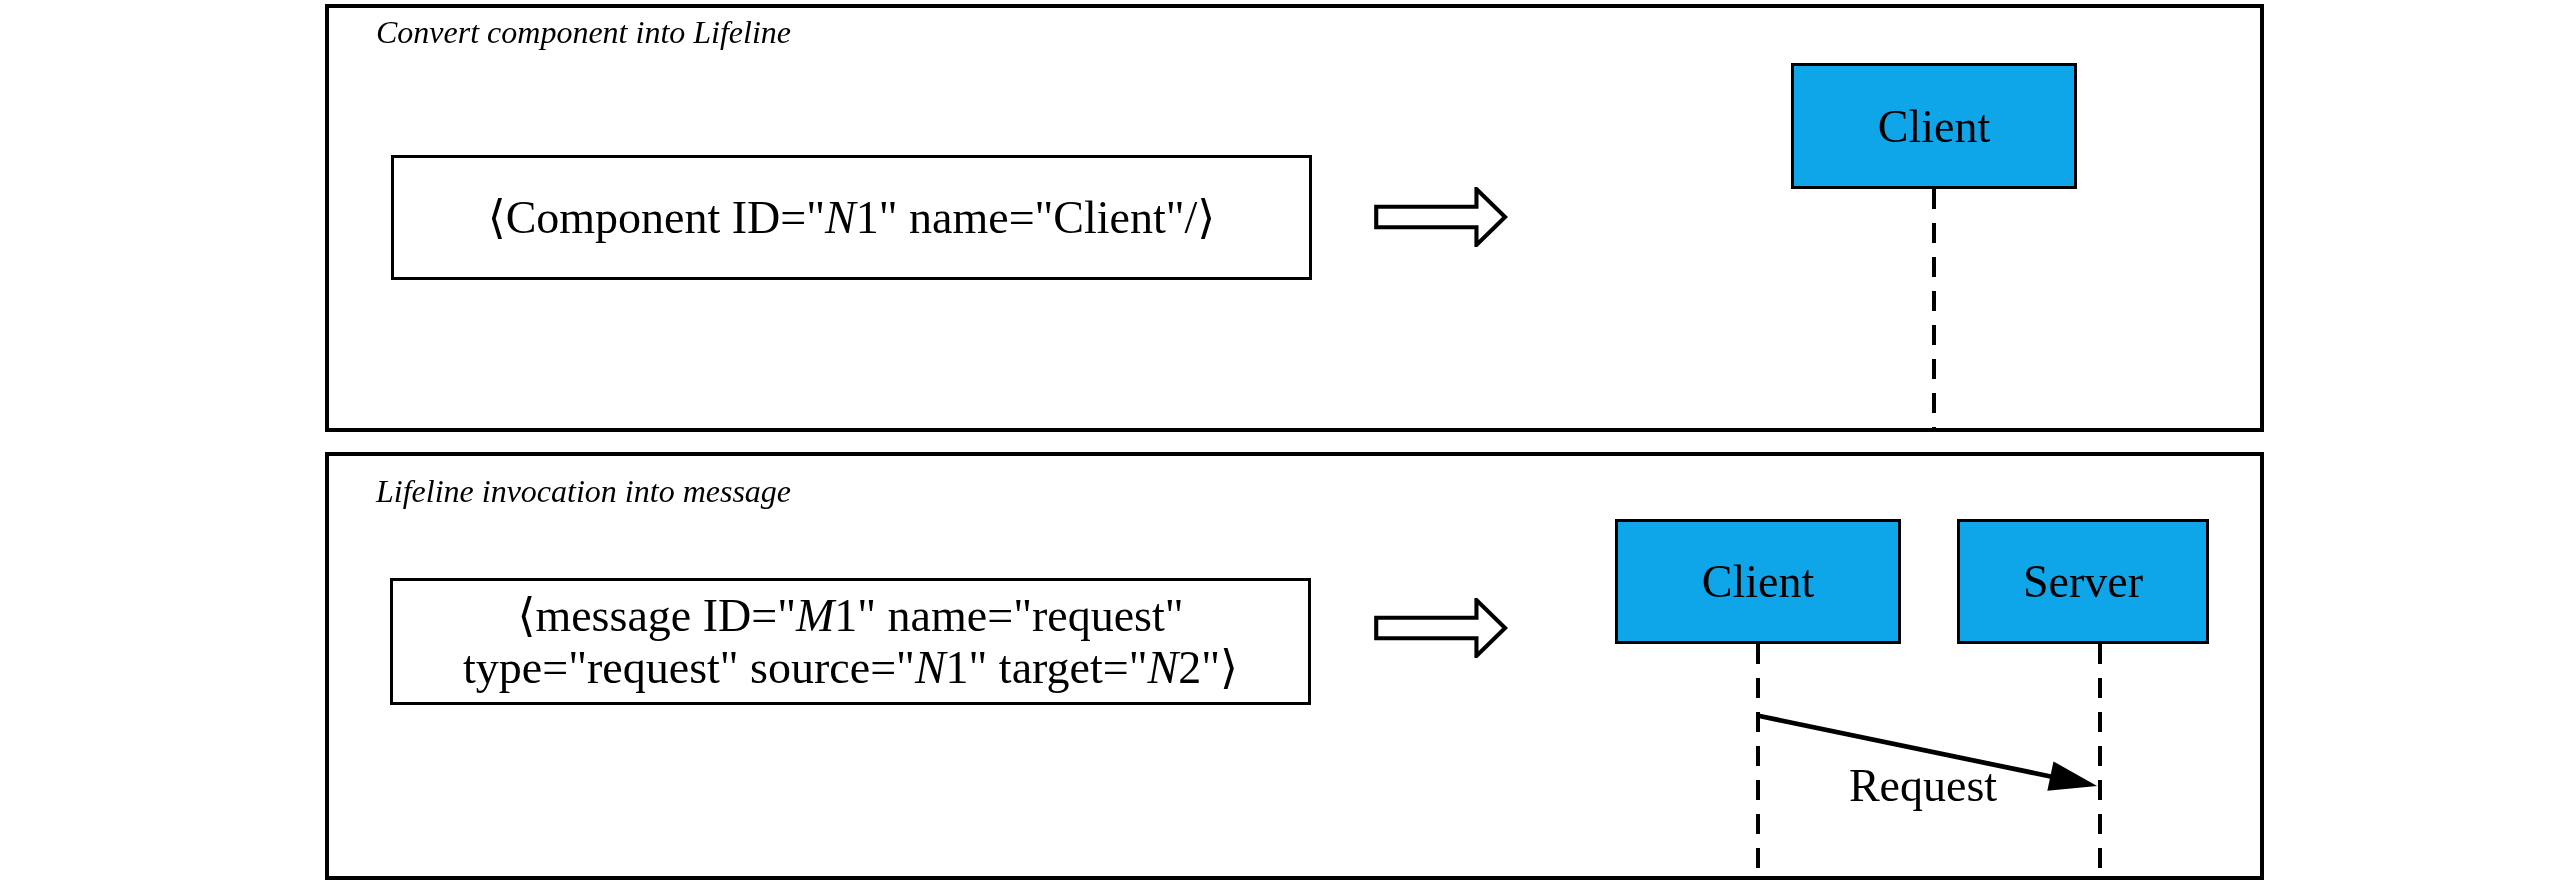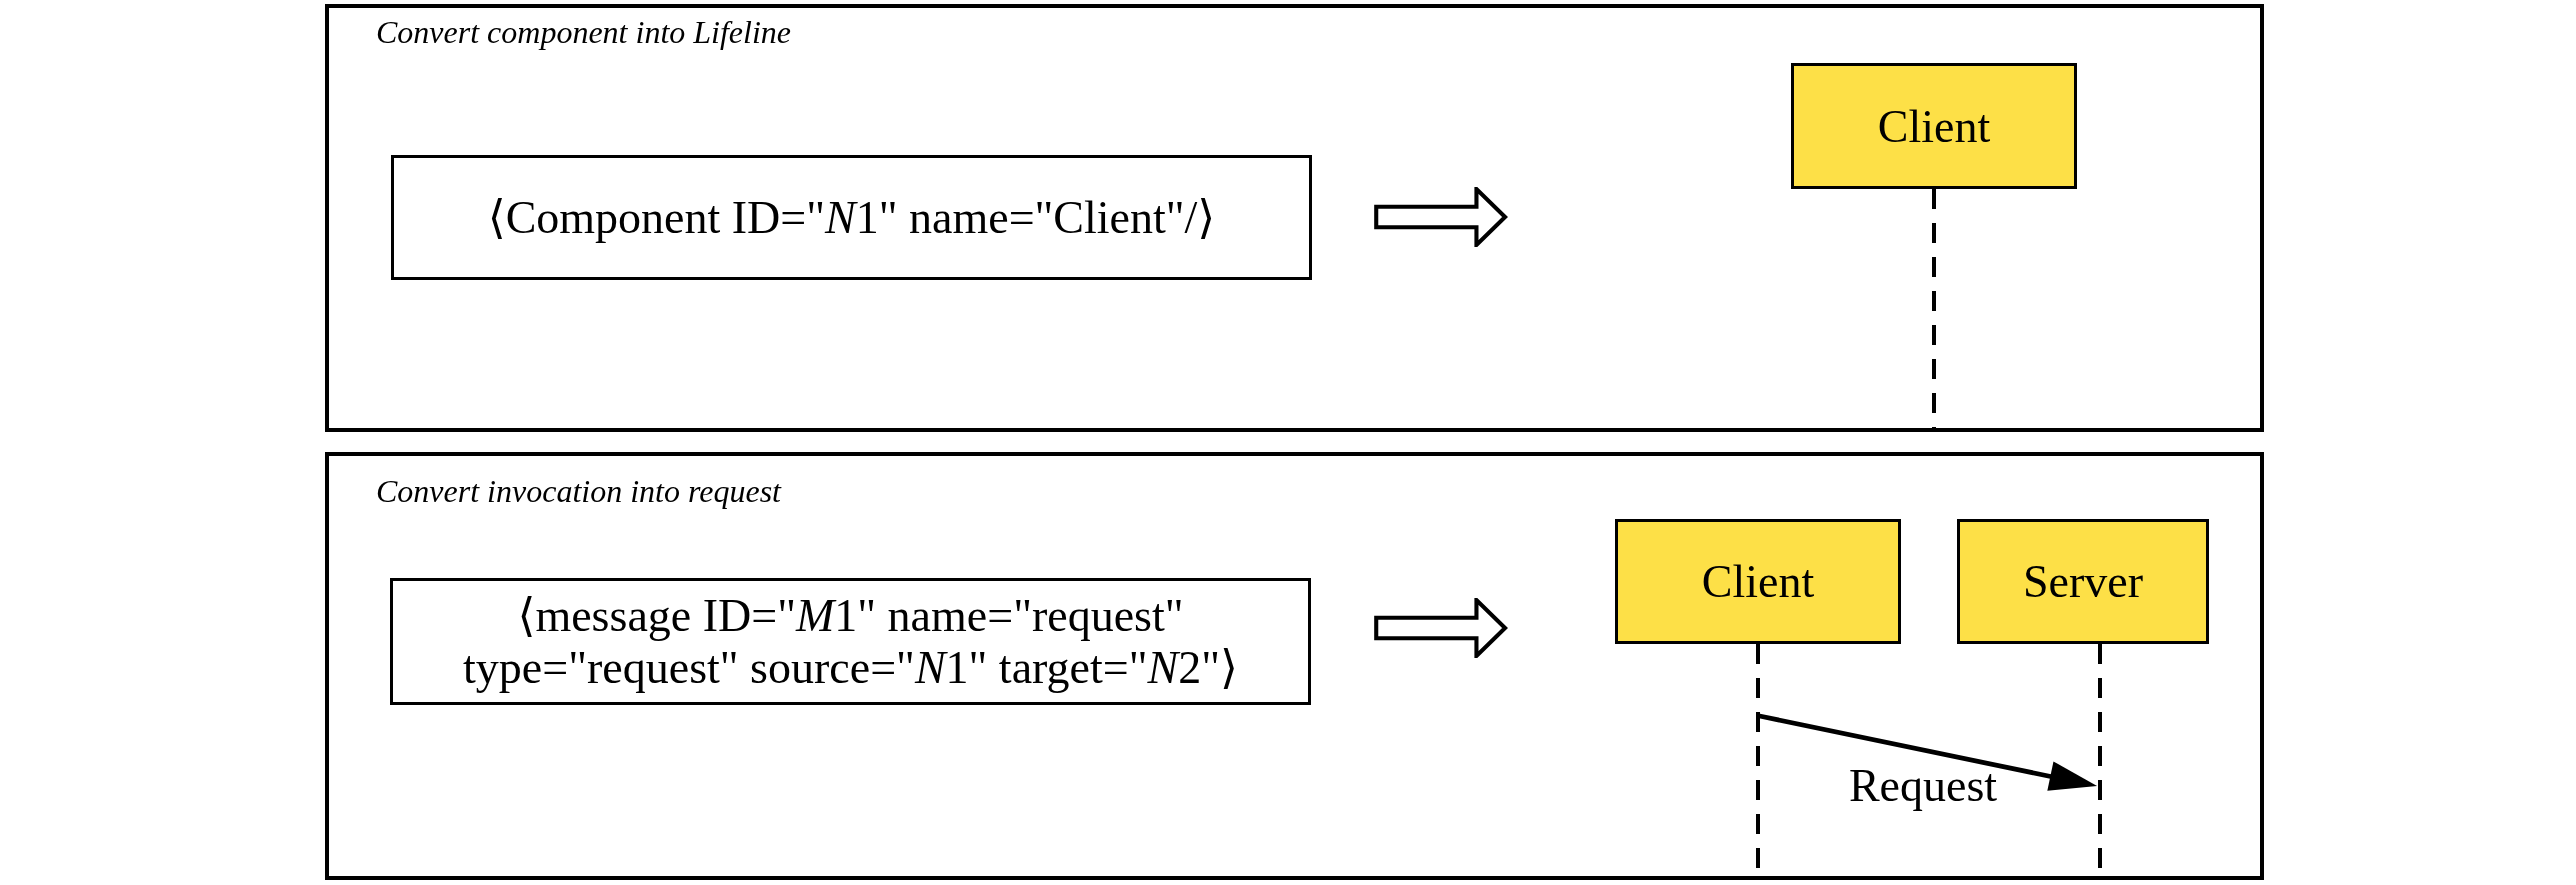--- a/index.html
+++ b/index.html
@@ -64,21 +64,21 @@
     width: 134px;
     height: 60px;
   }
   .panel1 .harrow { left: 1045px; top: 179px; }
   .panel2 .harrow { left: 1045px; top: 142px; }
 
   .headbox {
     position: absolute;
     border: 3.4px solid #000000;
     box-sizing: border-box;
-    background: #fde047;
+    background: #0ea5e9;
     display: flex;
     justify-content: center;
     align-items: center;
     font-size: 46px;
     text-align: center;
   }
   .panel1 .head-a { left: 1462px; top: 55px; width: 286px; height: 126px; }
   .panel2 .head-a { left: 1286px; top: 63px; width: 286px; height: 125px; }
   .panel2 .head-b { left: 1628px; top: 63px; width: 252px; height: 125px; }
 
@@ -128,21 +128,21 @@
       <polygon points="3,29 150,29 150,3 192,44 150,85 150,59 3,59" fill="#ffffff" stroke="#000000" stroke-width="6" stroke-linejoin="miter"></polygon>
     </svg>
 
     <div class="headbox head-a">
       <span>Client</span>
     </div>
     <div class="lifeline ll-a"></div>
   </section>
 
   <section class="panel panel2">
-    <div class="title">Convert invocation into request</div>
+    <div class="title">Lifeline invocation into message</div>
 
     <div class="codebox">
       <div class="codeline"><span>⟨message ID="</span><span style="font-style: italic;">M</span><span>1" name="request"</span></div>
       <div class="codeline"><span>type="request" source="</span><span style="font-style: italic;">N</span><span>1" target="</span><span style="font-style: italic;">N</span><span>2"⟩</span></div>
     </div>
 
     <svg class="harrow" viewBox="0 0 196 88">
       <polygon points="3,29 150,29 150,3 192,44 150,85 150,59 3,59" fill="#ffffff" stroke="#000000" stroke-width="6" stroke-linejoin="miter"></polygon>
     </svg>
 

